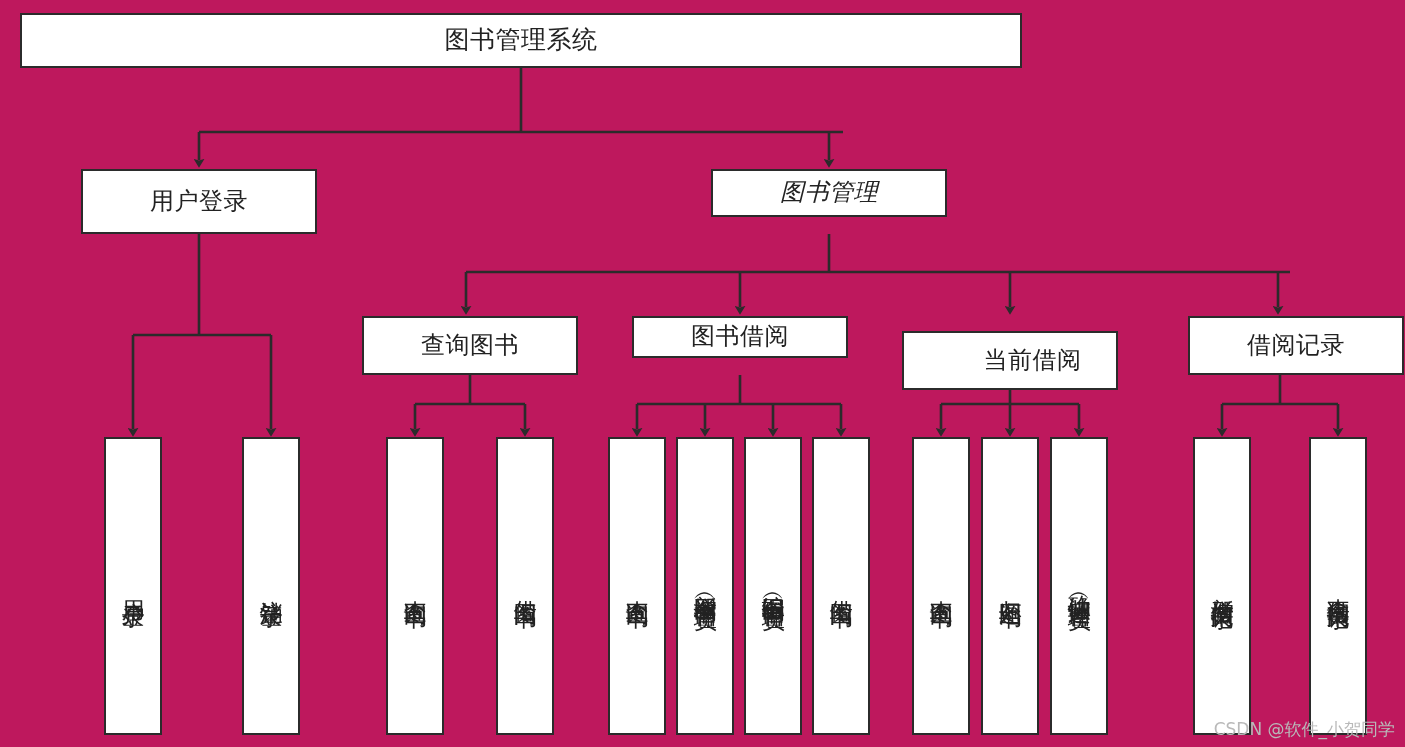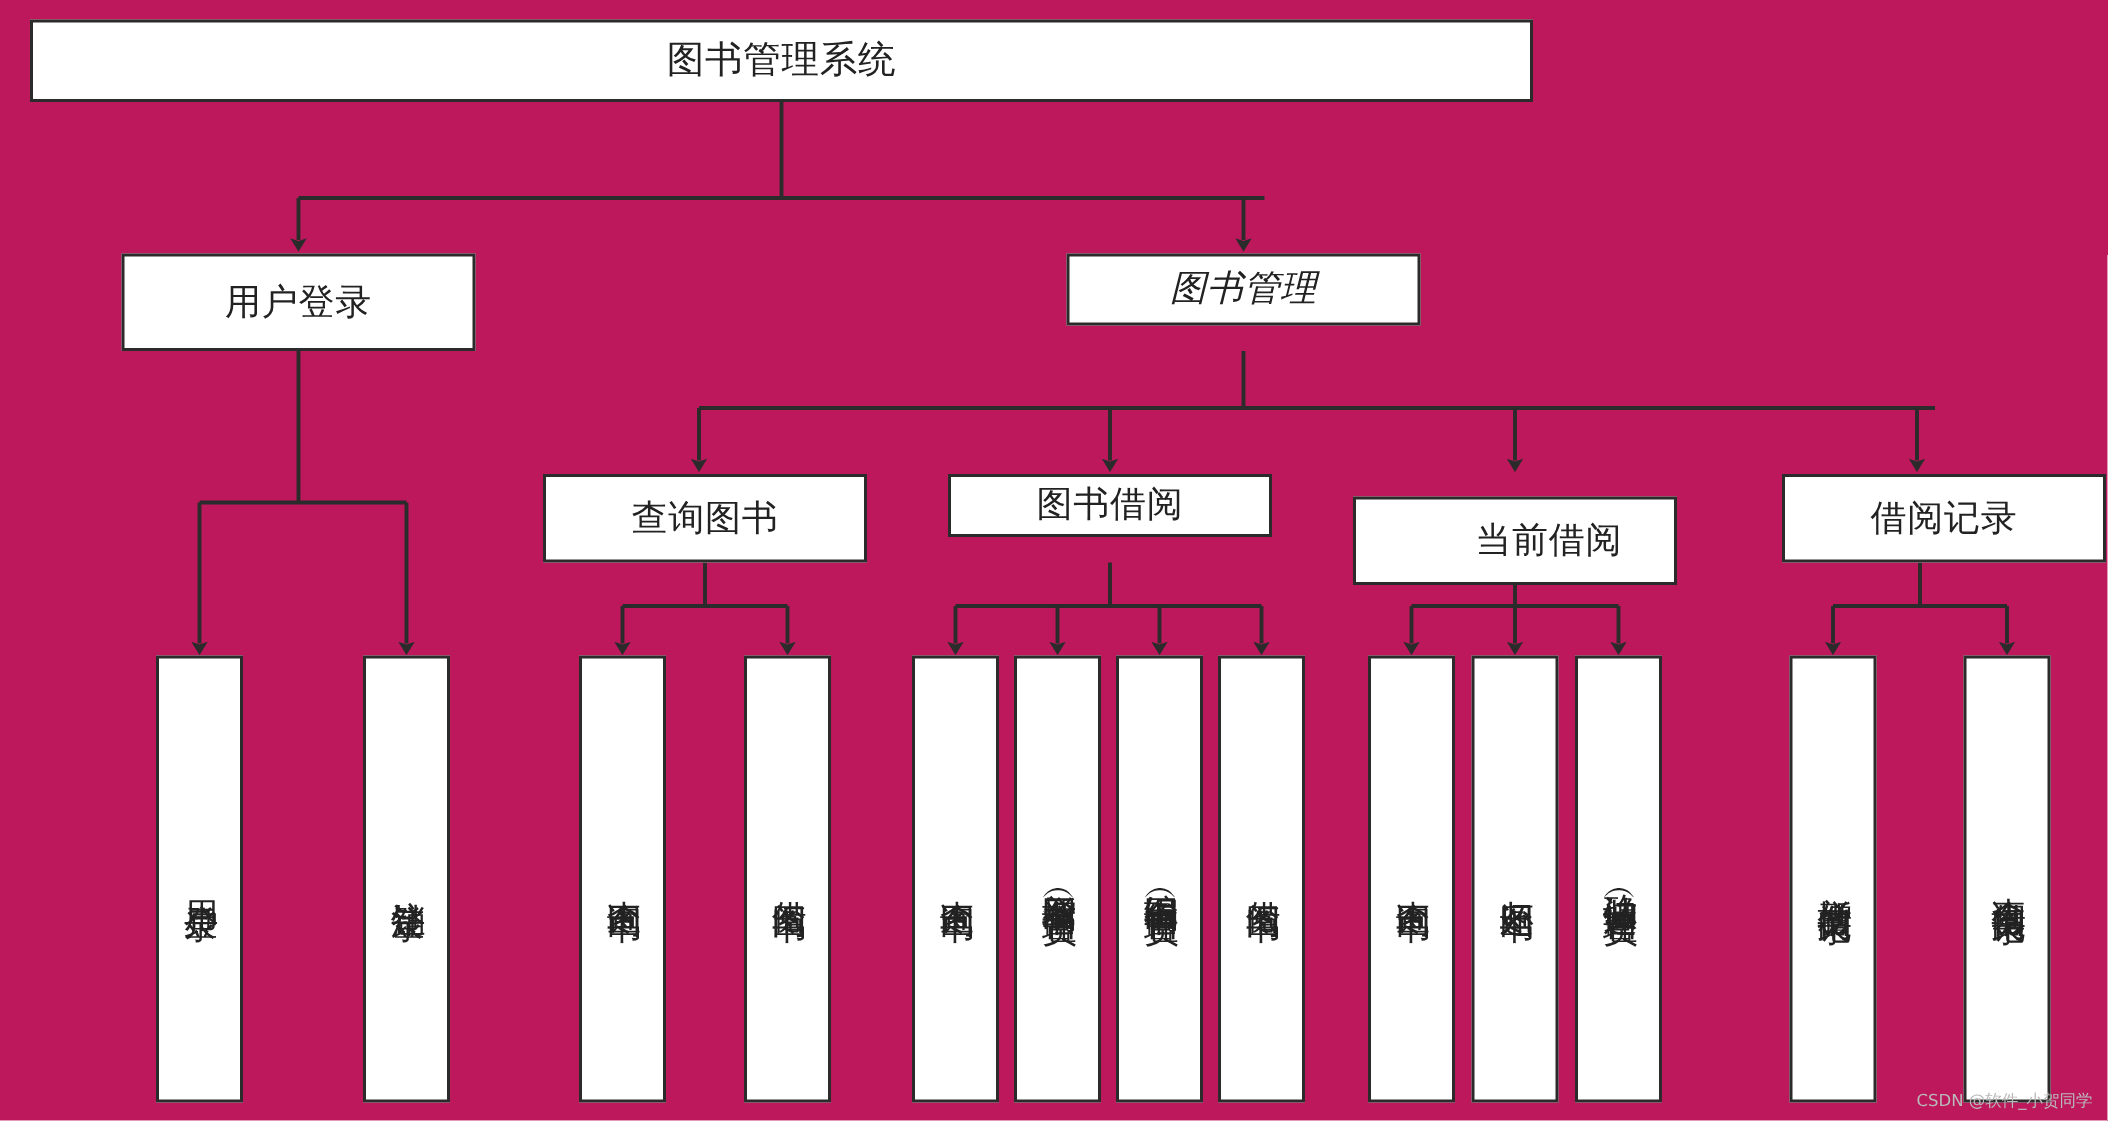--- a/index.html
+++ b/index.html
@@ -51,21 +51,21 @@
     font-size: 23px;
     writing-mode: vertical-rl;
     text-orientation: upright;
     letter-spacing: 2px;
     line-height: 1.1;
   }
   #watermark {
     position: absolute;
     right: 10px;
     bottom: 6px;
-    font-size: 11px;
+    font-size: 17px;
     color: #b9b9b9;
     z-index: 5;
     white-space: nowrap;
     font-family: "DejaVu Sans", "Liberation Sans", sans-serif;
   }
 </style>
 </head>
 <body>
 
 <div id="diagram-root">

